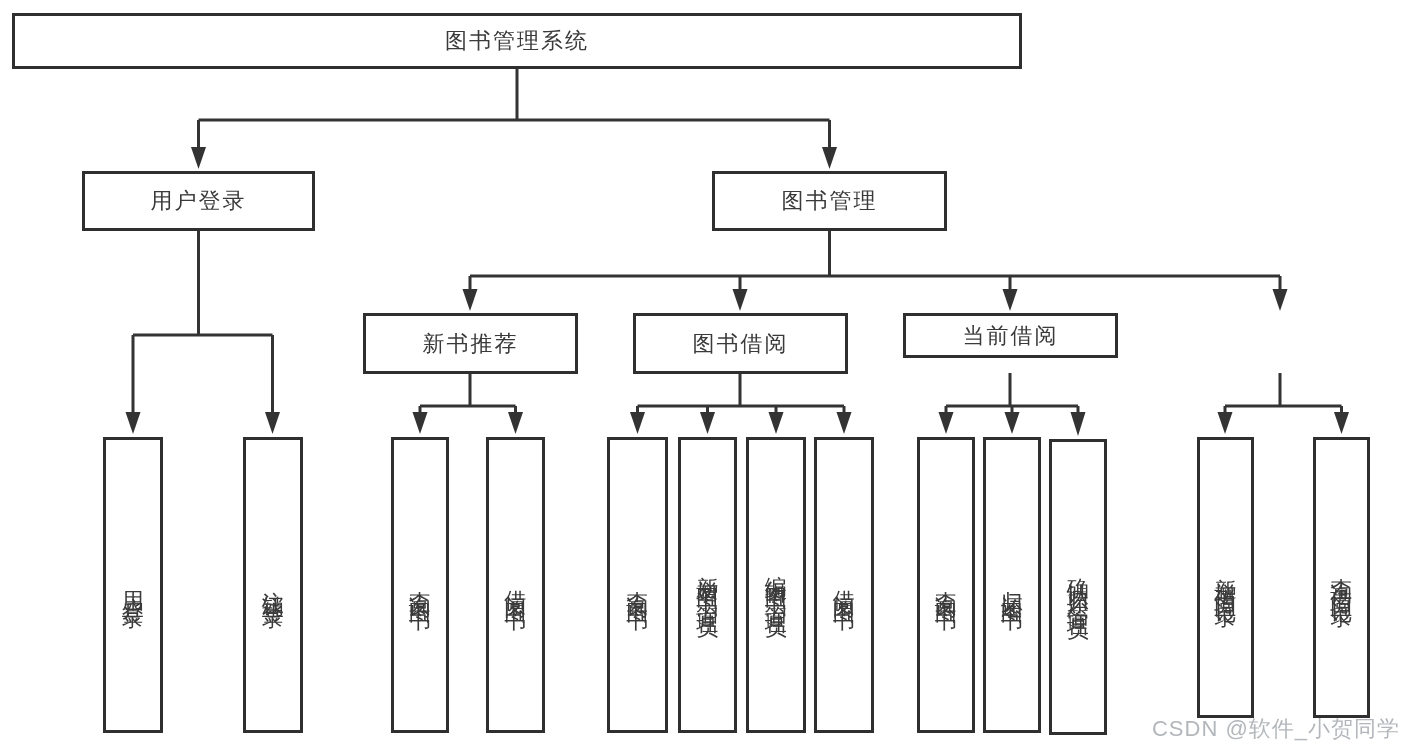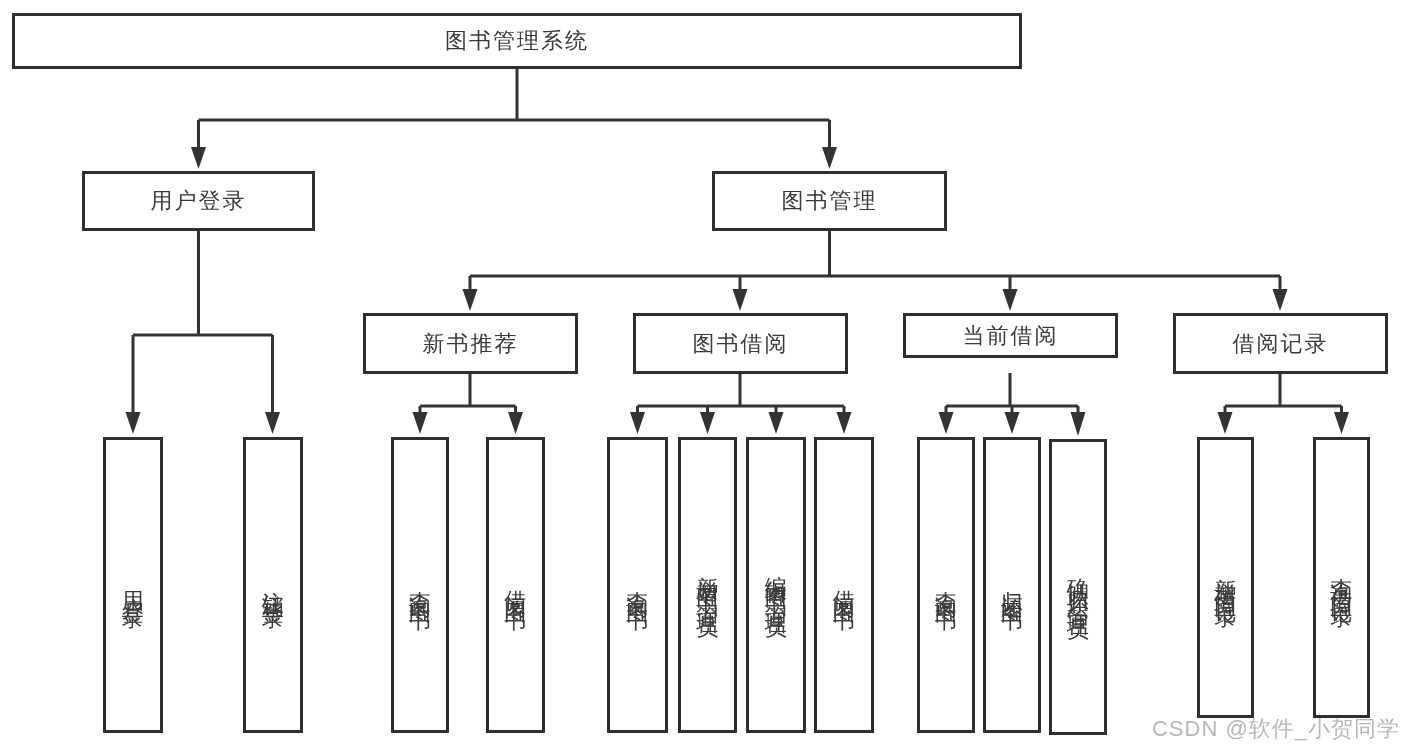--- a/index.html
+++ b/index.html
@@ -109,23 +109,20 @@
 
   <div class="box hbox" style="left:363px; top:313px; width:215px; height:61px;">
     <span>新书推荐</span>
   </div>
   <div class="box hbox" style="left:633px; top:313px; width:215px; height:61px;justify-content:center;">
     <span>图书借阅</span>
   </div>
   <div class="box hbox" style="left:903px; top:313px; width:215px; height:45px;">
     <span>当前借阅</span>
   </div>
-  <div class="box hbox" style="left:1173px; top:313px; width:215px; height:61px;">
-    <span>借阅记录</span>
-  </div>
 
   <div class="box vbox" style="left:103px; top:437px; width:60px; height:296px;">
     <span>用户登录</span>
   </div>
   <div class="box vbox" style="left:243px; top:437px; width:60px; height:296px;">
     <span>注销登录</span>
   </div>
 
   <div class="box vbox" style="left:391px; top:437px; width:58px; height:296px;">
     <span>查询图书</span>

